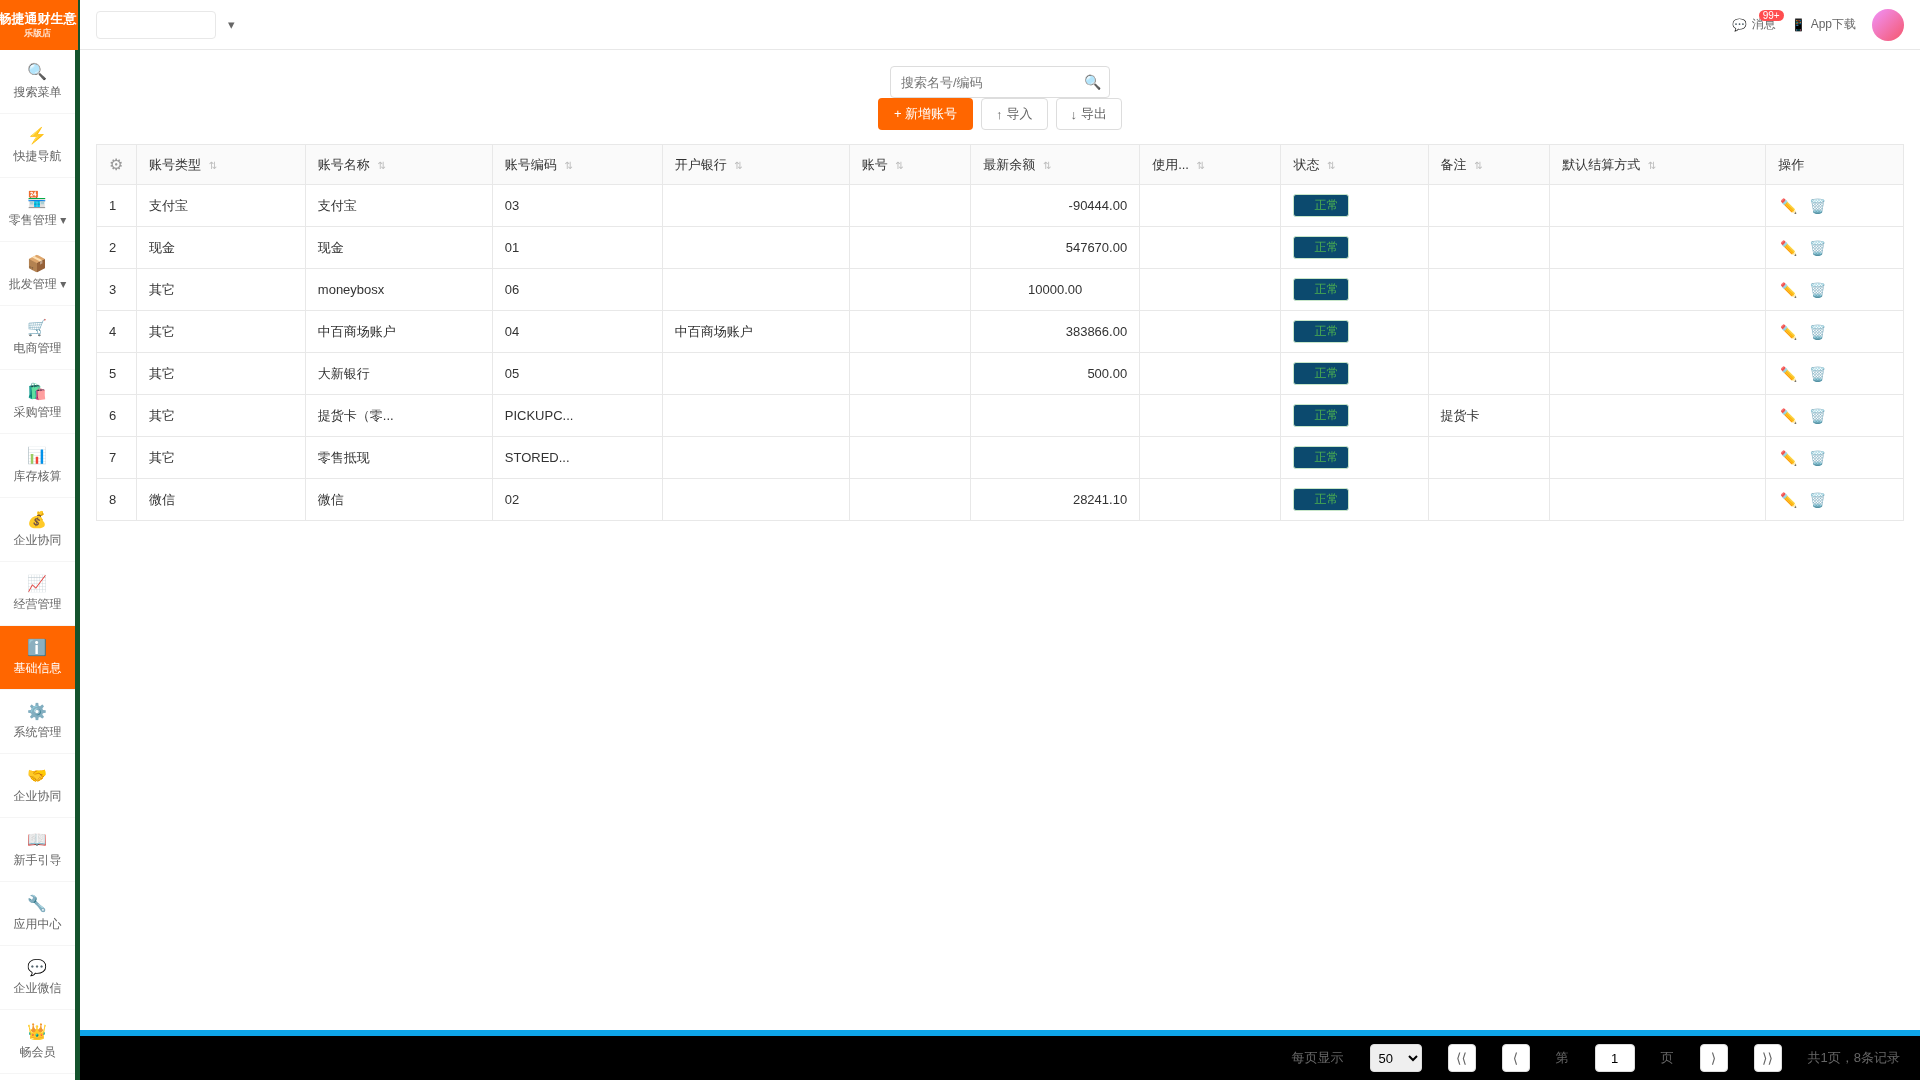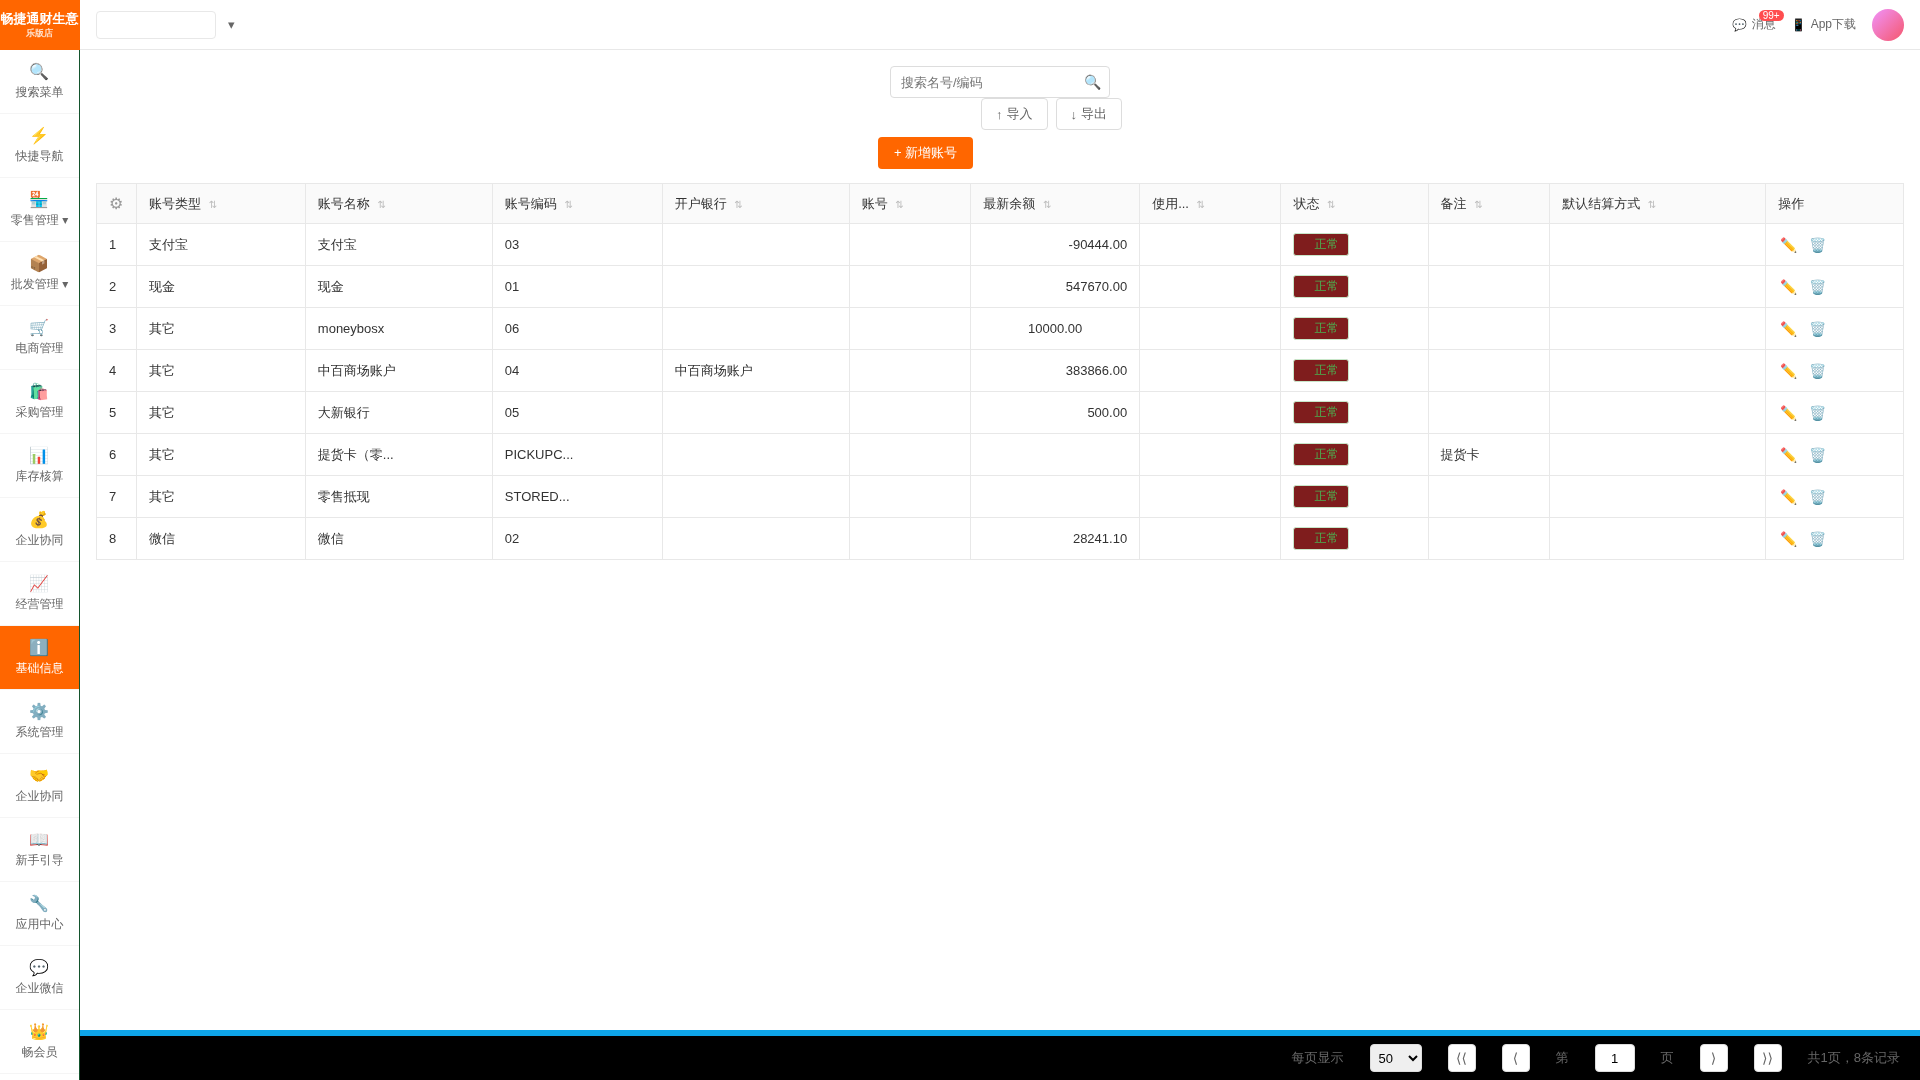--- a/index.html
+++ b/index.html
@@ -5,21 +5,21 @@
     * { margin: 0; padding: 0; box-sizing: border-box; }
     body { font-family: 'Microsoft YaHei', Arial, sans-serif; font-size: 13px; background: #f0f2f5; display: flex; height: 1080px; width: 1920px; overflow: hidden; }
 
     
     .sidebar {
       width: 80px;
       background: #fff;
       display: flex;
       flex-direction: column;
       align-items: center;
-      border-right: 1px solid #14532d;
+      border-right: 5px solid #14532d;
       z-index: 100;
     }
     .sidebar-logo {
       width: 80px;
       height: 50px;
       background: #ff6600;
       display: flex;
       align-items: center;
       justify-content: center;
       color: white;
@@ -216,21 +216,20 @@
       padding: 0 16px;
       background: #ff6600;
       color: white;
       border: none;
       border-radius: 4px;
       cursor: pointer;
       font-size: 13px;
       display: flex;
       align-items: center;
       gap: 4px;
-      margin-top: 39px;
     }
     .btn-default {
       height: 32px;
       padding: 0 14px;
       background: white;
       color: #666;
       border: 1px solid #ddd;
       border-radius: 4px;
       cursor: pointer;
       font-size: 13px;
@@ -261,21 +260,21 @@
       white-space: nowrap;
     }
     .data-table th .sort-icons { font-size: 10px; color: #bbb; margin-left: 4px; }
     .status-badge {
       display: inline-block;
       padding: 2px 10px;
       border-radius: 3px;
       font-size: 12px;
     }
     .status-normal {
-      background: #7f1d1d;
+      background: #0c4a6e;
       color: #4caf50;
       border: 1px solid #c8e6c9;
       padding-left: 20px;
     }
     .action-btns {
       display: flex;
       gap: 8px;
     }
     .action-btn {
       background: none;

